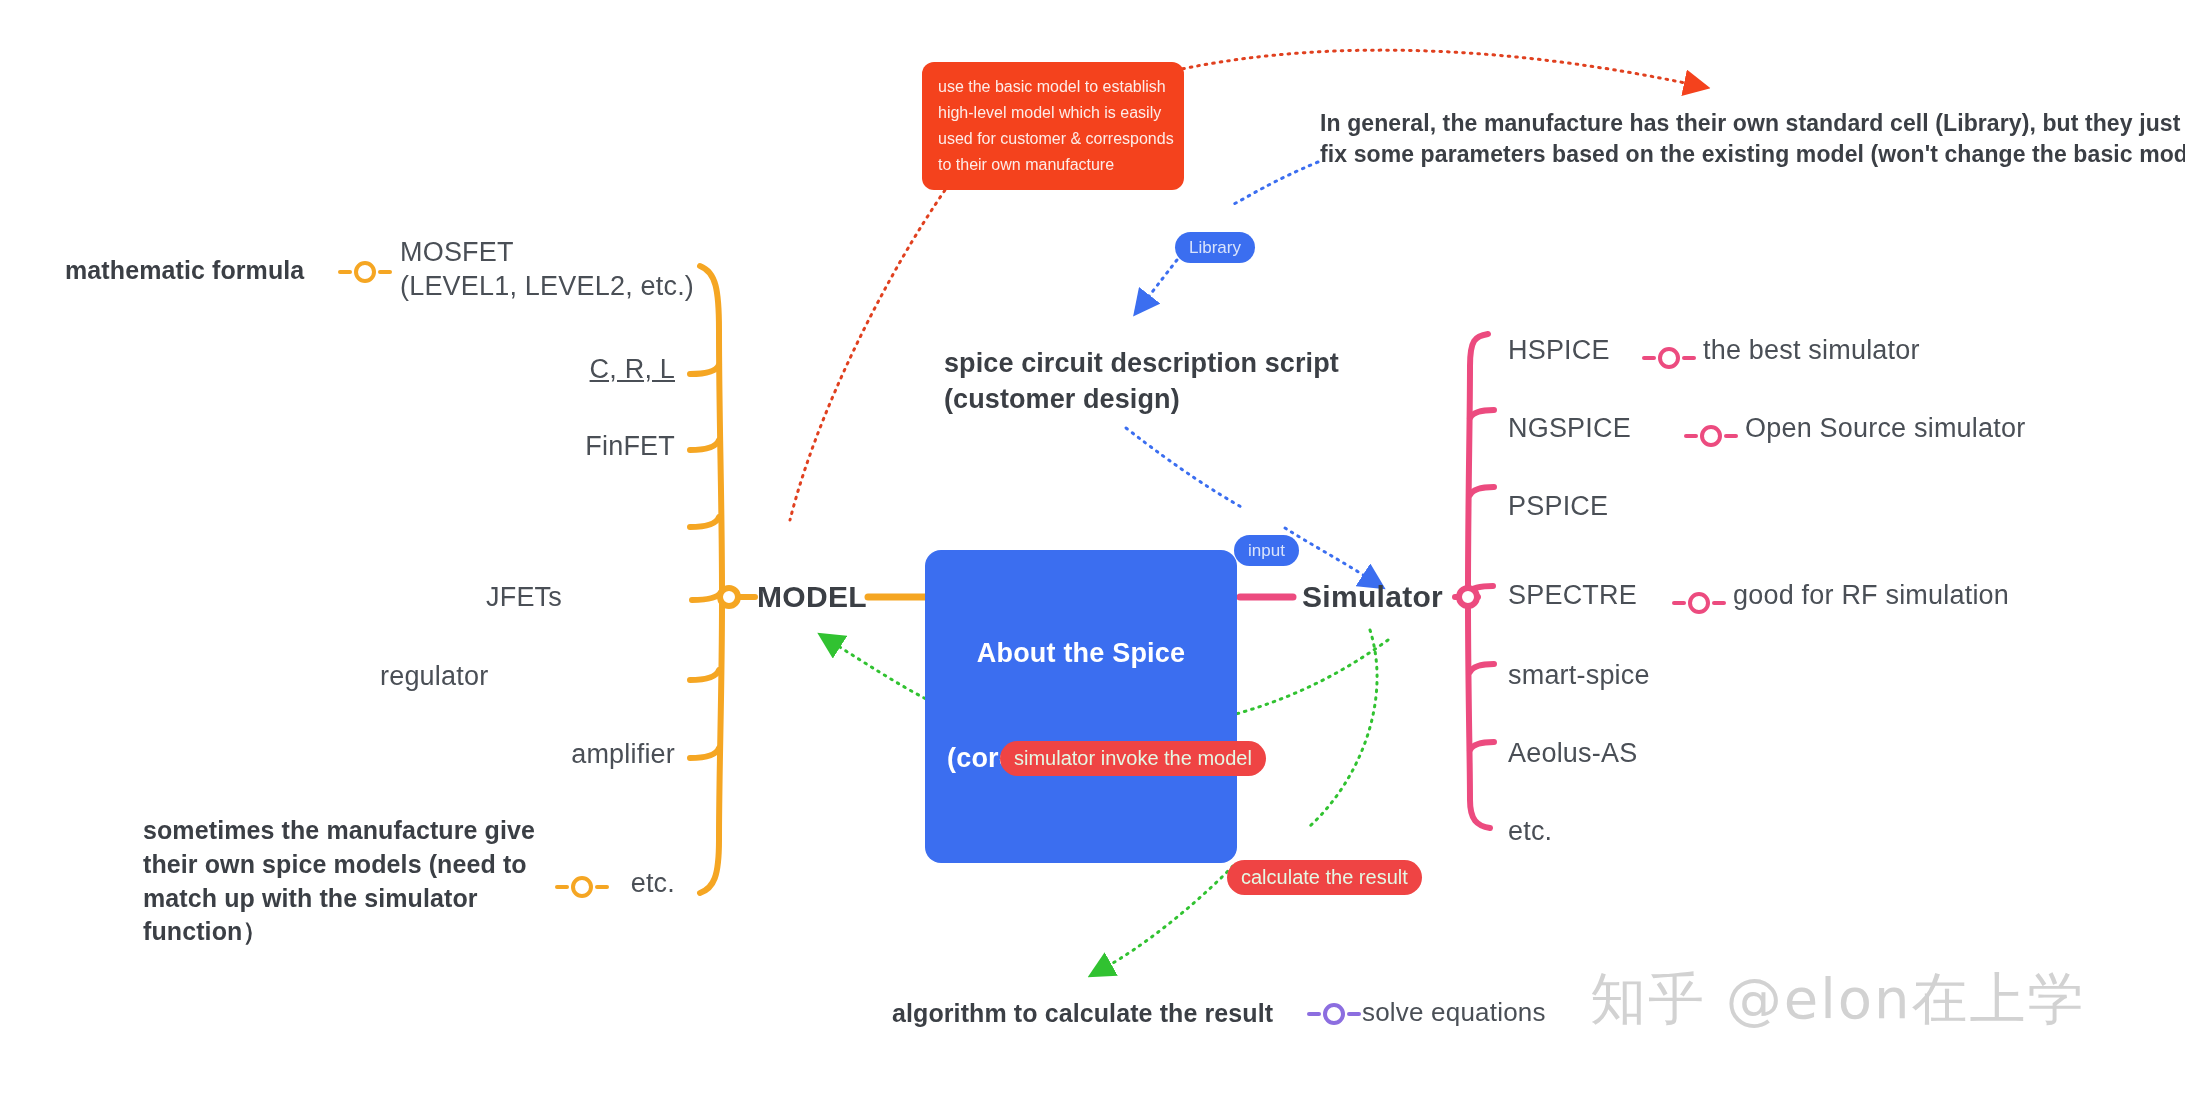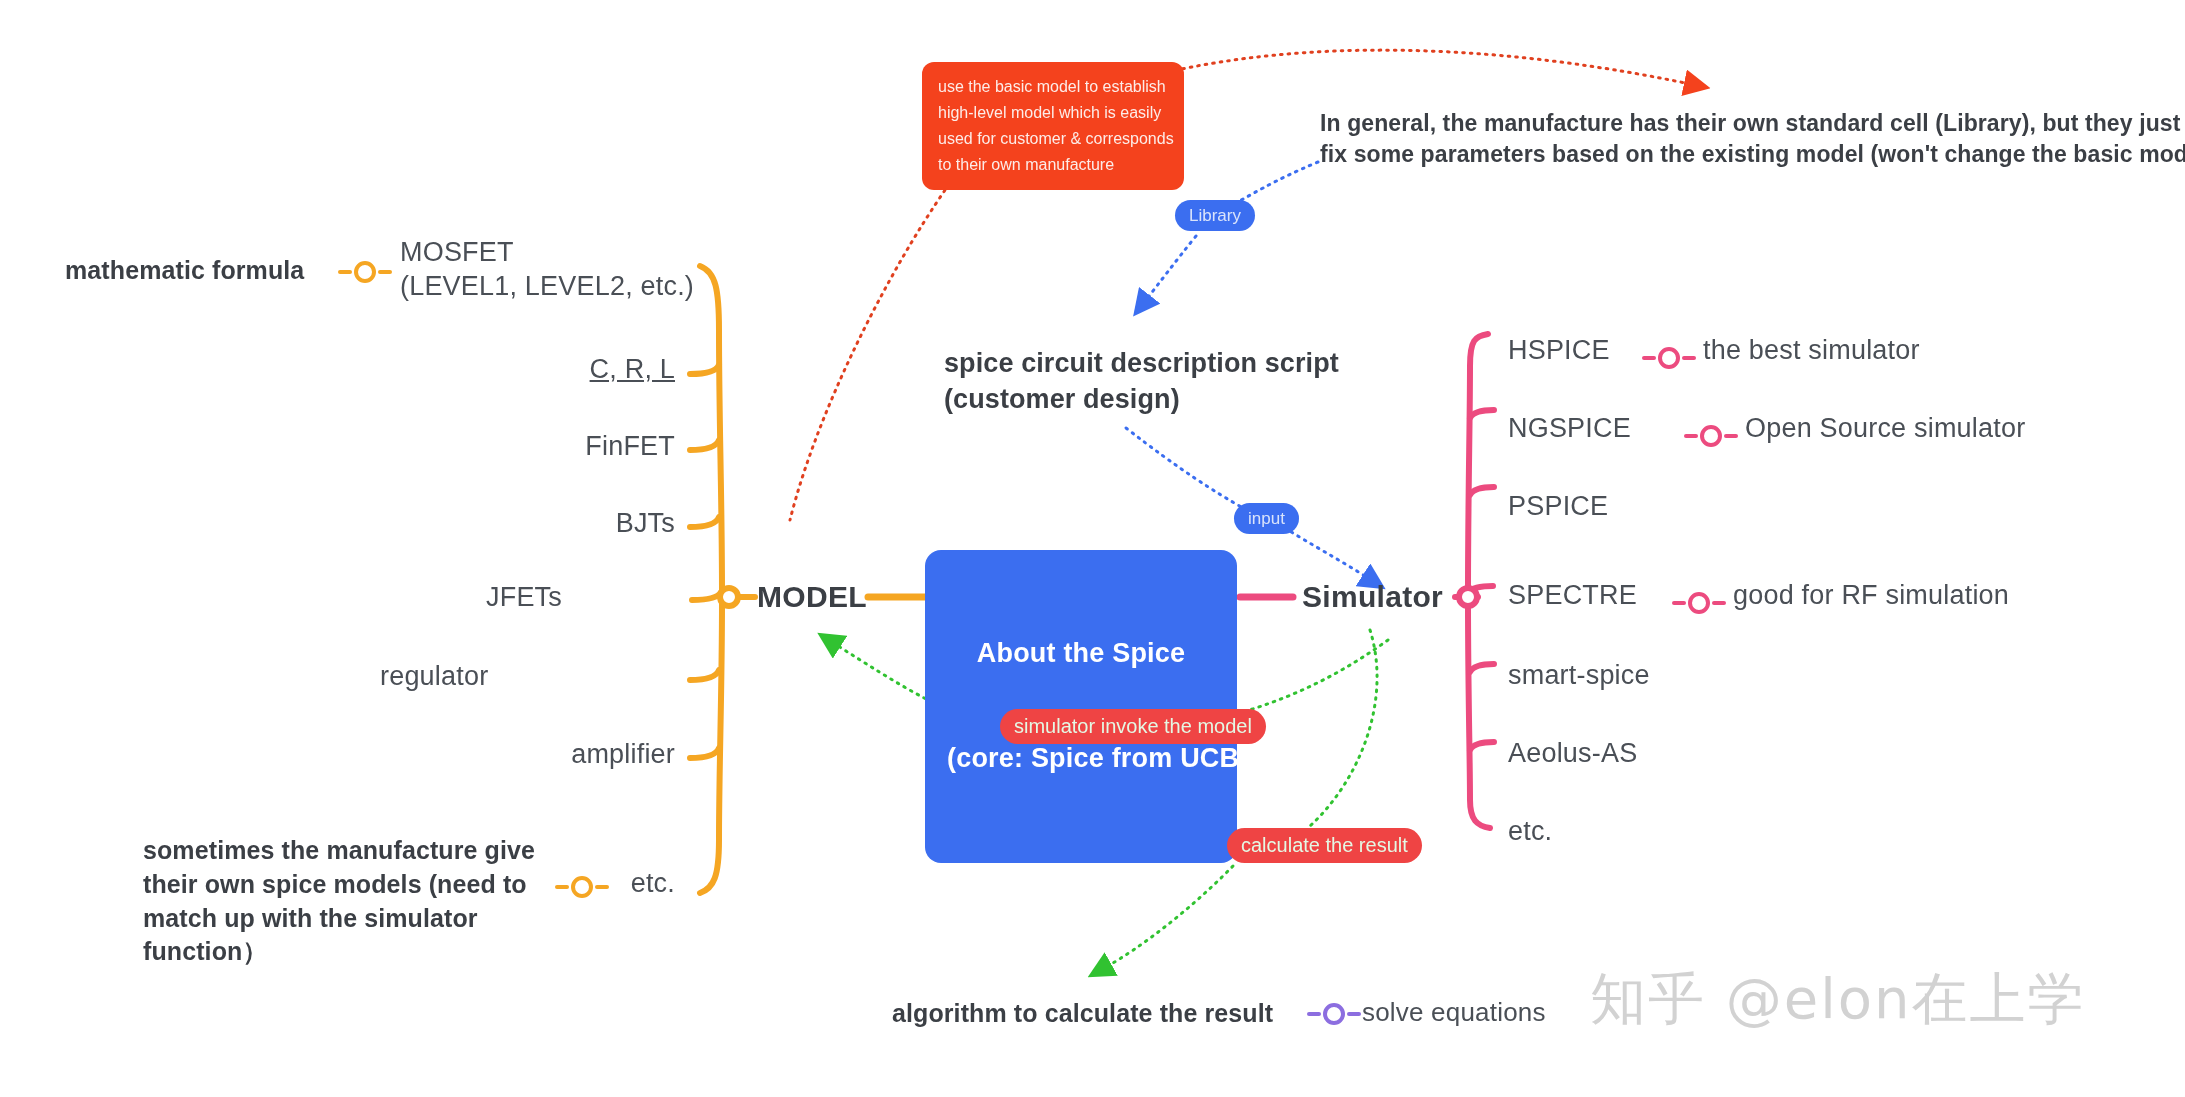--- a/index.html
+++ b/index.html
@@ -80,20 +80,21 @@
     padding: 12px 16px;
     width: 230px;
   }
   .pill {
     border-radius: 999px;
     color: #ffffff;
     font-size: 17px;
     padding: 5px 14px;
     display: inline-block;
     white-space: nowrap;
+    margin-top: 32px;
   }
   .pill-blue { background: #3b6ef0; color: #d9e3fb; }
   .pill-green { background: #ef4444; color: #e4f8e4; font-size: 20px; }
 
   
   .rel {
     position: absolute;
     display: flex;
     align-items: center;
   }
@@ -212,21 +213,20 @@
 
   <div class="node branch-label" style="left:1302px; top:578px;">Simulator</div>
 
   <div class="node leaf" style="left:400px; top:235px; width:280px; text-align:left;">MOSFET
 (LEVEL1, LEVEL2, etc.)</div>
 
   <div class="node leaf" style="left:380px; top:352px; width:295px; text-align:right;text-decoration:underline;">C, R, L</div>
 
   <div class="node leaf" style="left:380px; top:429px; width:295px; text-align:right;">FinFET</div>
 
-  <div class="node leaf" style="left:380px; top:506px; width:295px; text-align:right;">BJTs</div>
 
   <div class="node leaf" style="left:380px; top:580px; width:288px; text-align:center;">JFETs</div>
 
   <div class="node leaf" style="left:380px; top:659px; width:295px; text-align:left;">regulator</div>
 
   <div class="node leaf" style="left:380px; top:737px; width:295px; text-align:right;">amplifier</div>
 
   <div class="node leaf" style="left:380px; top:866px; width:295px; text-align:right;">etc.</div>
 
   <div class="rel" style="left:338px; top:261px;">
@@ -234,21 +234,21 @@
     <span class="ring" style="border-color:#f5a623;"></span>
     <span class="bar" style="background:#f5a623;"></span>
   </div>
   <div class="node annot" style="left:65px; top:254px;">mathematic formula</div>
 
   <div class="rel" style="left:555px; top:876px;">
     <span class="bar" style="background:#f5a623;"></span>
     <span class="ring" style="border-color:#f5a623;"></span>
     <span class="bar" style="background:#f5a623;"></span>
   </div>
-  <div class="node annot" style="left:143px; top:814px;margin-top:20px;">sometimes the manufacture give
+  <div class="node annot" style="left:143px; top:814px;">sometimes the manufacture give
 their own spice models (need to
 match up with the simulator
 function）</div>
 
   <div class="node leaf" style="left:1508px; top:333px;">HSPICE</div>
   <div class="rel" style="left:1642px; top:347px;">
     <span class="bar" style="background:#ec4b7f;"></span>
     <span class="ring" style="border-color:#ec4b7f;"></span>
     <span class="bar" style="background:#ec4b7f;"></span>
   </div>

